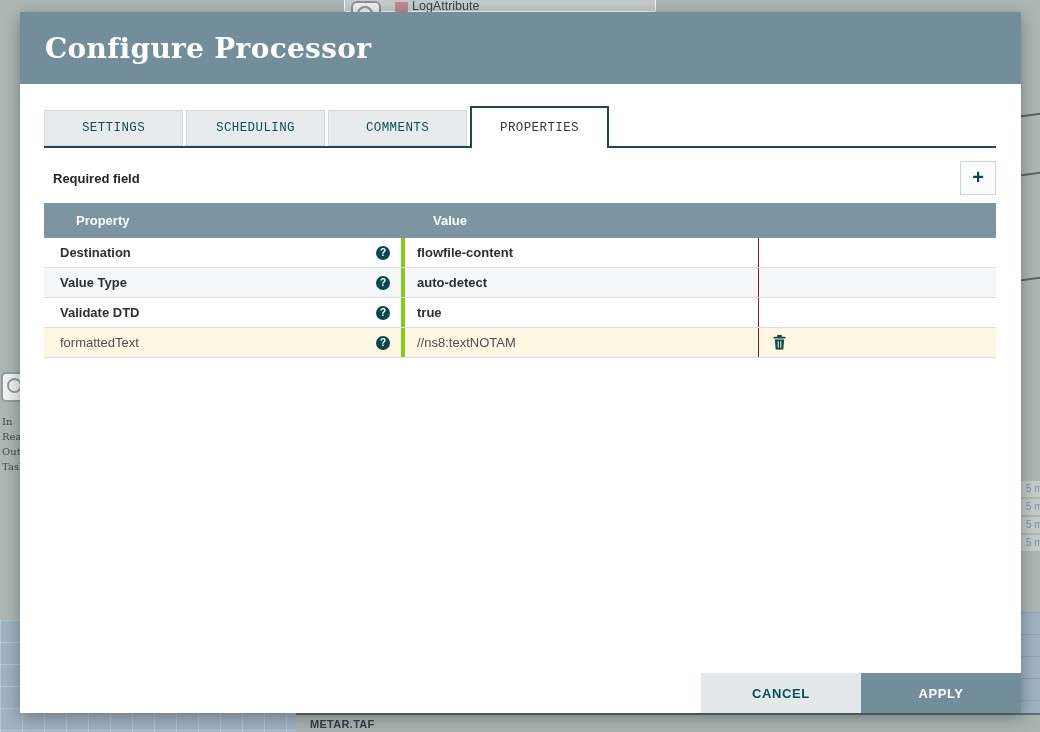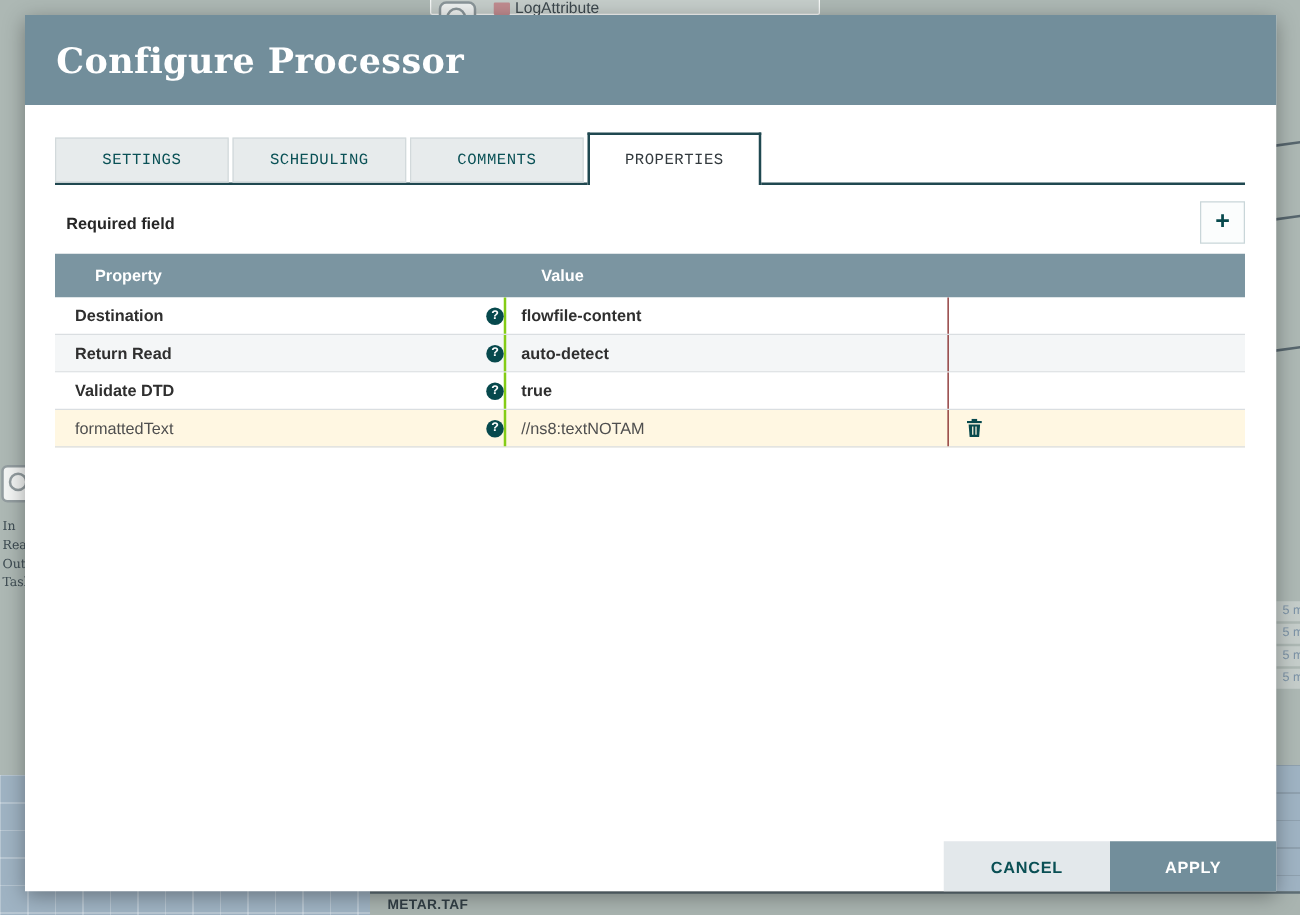--- a/index.html
+++ b/index.html
@@ -75,33 +75,33 @@
   .thead { display:flex; height:35px; background:#7b95a1; color:#ffffff;
     font-size:13px; font-weight:bold; align-items:center;padding-left:16px; }
   .trow { display:flex; height:30px; align-items:stretch; border-bottom:1px solid #dadee1;
     font-size:13px; background:#ffffff; }
   .trow.alt { background:#f4f6f7; }
   .trow.highlight { background:#fff7e2; }
   .c-prop { width:361px; padding-left:16px; }
   .c-val  { width:354px; padding-left:12px; }
   .c-act  { flex:1; }
   .trow .c-prop { display:flex; align-items:center; justify-content:space-between;
-    border-right:2px solid #84cc16; font-weight:bold; color:#2f2f2f; }
+    padding-right:11px; border-right:4px solid #84cc16; font-weight:bold; color:#2f2f2f; }
   .trow .c-val { display:flex; align-items:center; border-right:1px solid #7f1d1d;
     font-weight:bold; color:#2f2f2f; }
   .trow .c-act { display:flex; align-items:center; padding-left:14px; }
   .trow.highlight .c-prop, .trow.highlight .c-val { font-weight:normal; color:#4f4f4f; }
 
   .help-icon { width:14px; height:14px; border-radius:50%; background:#07494d; color:#fff;
     font-size:10px; font-weight:bold; line-height:14px; text-align:center; flex-shrink:0; cursor:pointer; }
 
   .trash-btn { background:none; border:none; cursor:pointer; padding:0; display:flex; align-items:center; }
 
   .dlg-footer { position:absolute; right:0; bottom:0; display:flex; }
-  .btn { width:133px; height:40px; border:none; font-family:"Liberation Sans", sans-serif;
+  .btn { width:160px; height:40px; border:none; font-family:"Liberation Sans", sans-serif;
     font-size:13px; font-weight:bold; letter-spacing:.6px; cursor:pointer; }
   .btn-cancel { background:#e3e8eb; color:#0a4f54; }
   .btn-apply  { background:#728e9b; color:#ffffff; }
 </style>
 </head>
 <body>
 
 <div id="screen">
 
   <div class="bg-el top-processor">
@@ -179,21 +179,21 @@
         <div class="c-prop">
           <span>Destination</span>
           <span class="help-icon">?</span>
         </div>
         <div class="c-val">flowfile-content</div>
         <div class="c-act"></div>
       </div>
 
       <div class="trow alt">
         <div class="c-prop">
-          <span>Return Read</span>
+          <span>Value Type</span>
           <span class="help-icon">?</span>
         </div>
         <div class="c-val">auto-detect</div>
         <div class="c-act"></div>
       </div>
 
       <div class="trow">
         <div class="c-prop">
           <span>Validate DTD</span>
           <span class="help-icon">?</span>

